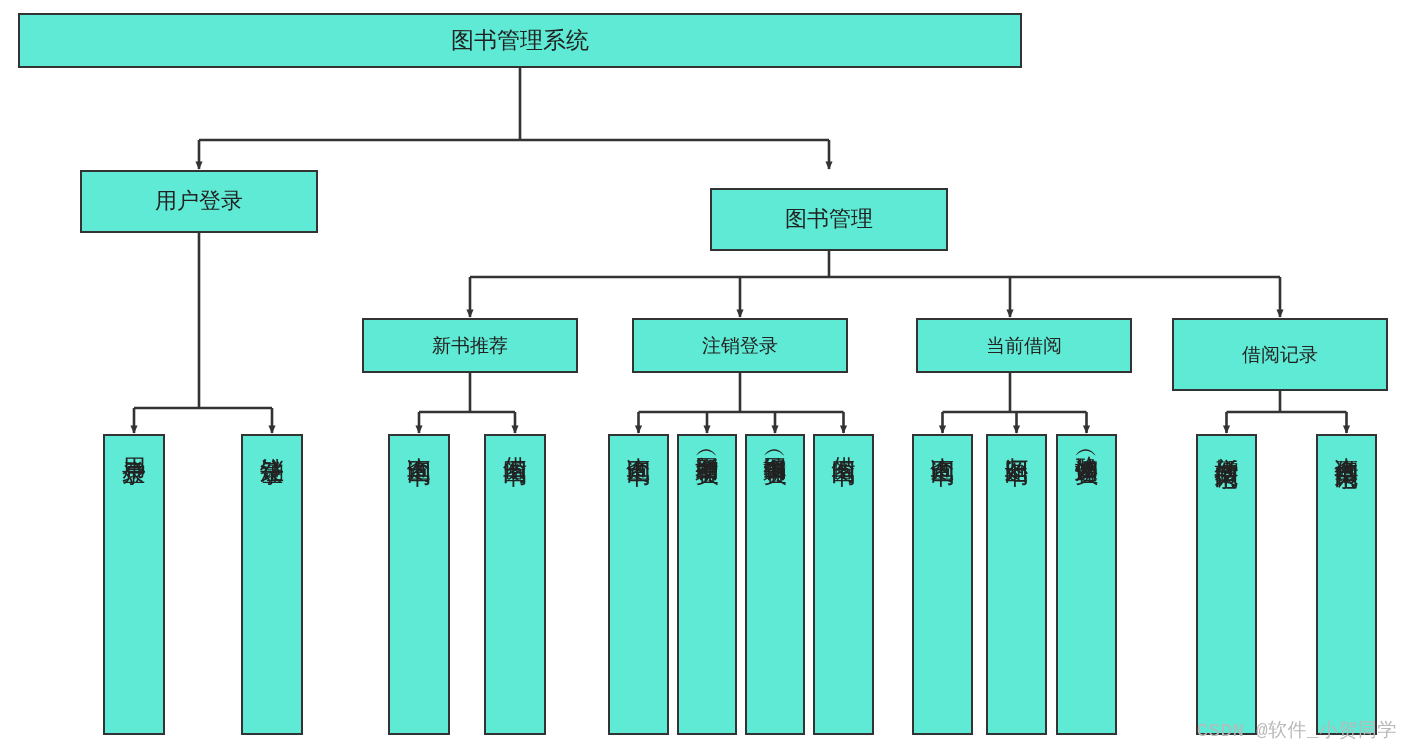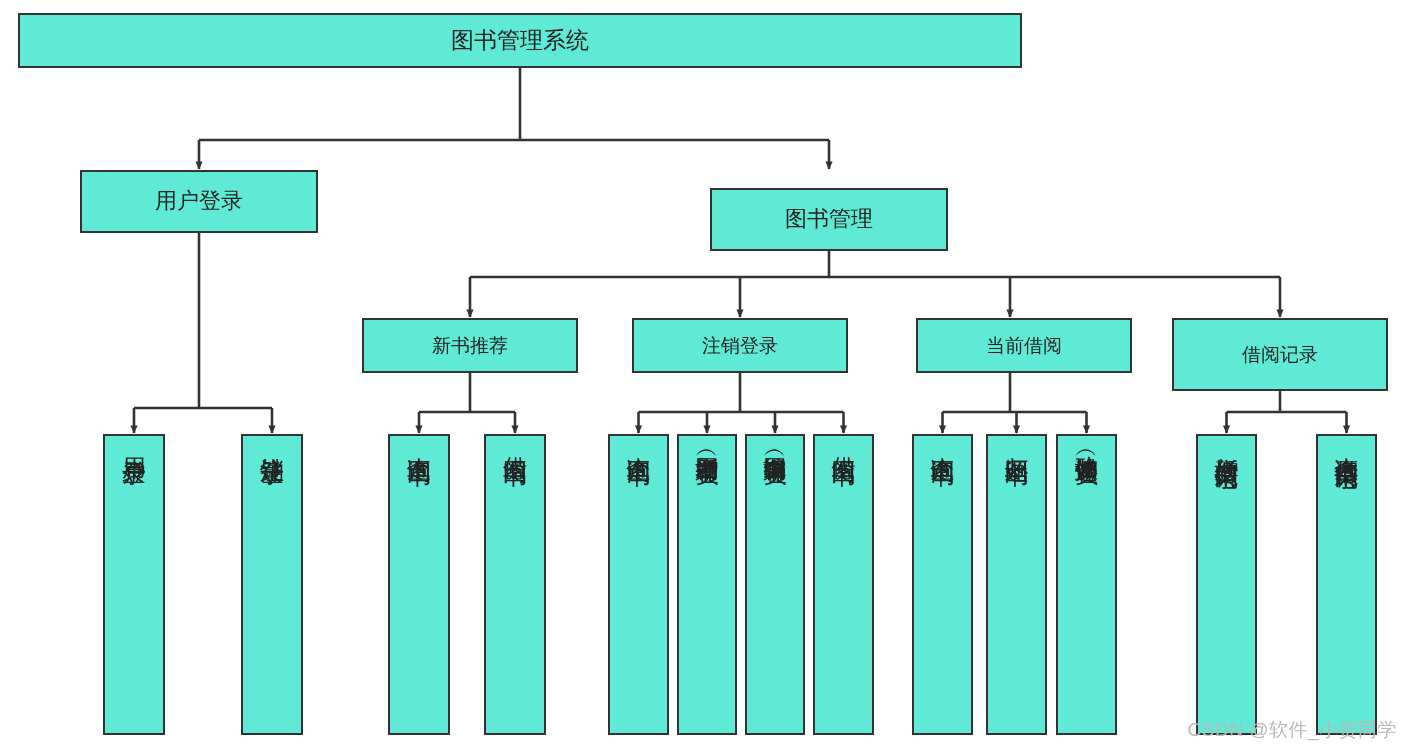--- a/index.html
+++ b/index.html
@@ -62,21 +62,21 @@
   .node-leaf.leaf-tall .node-label {
     font-size: 23px;
     letter-spacing: 1px;
   }
   .watermark {
     position: absolute;
     right: 8px;
     bottom: 4px;
     font-size: 19px;
     color: #b9b9b9;
-    font-family: Liberation Sans, sans-serif;
+    font-family: Liberation Mono, monospace;
     letter-spacing: 0.5px;
     pointer-events: none;
   }
 </style>
 </head>
 <body>
 
 <div id="diagram-root">
 
   <svg id="tree-svg" viewBox="0 0 1405 747" xmlns="http://www.w3.org/2000/svg">

